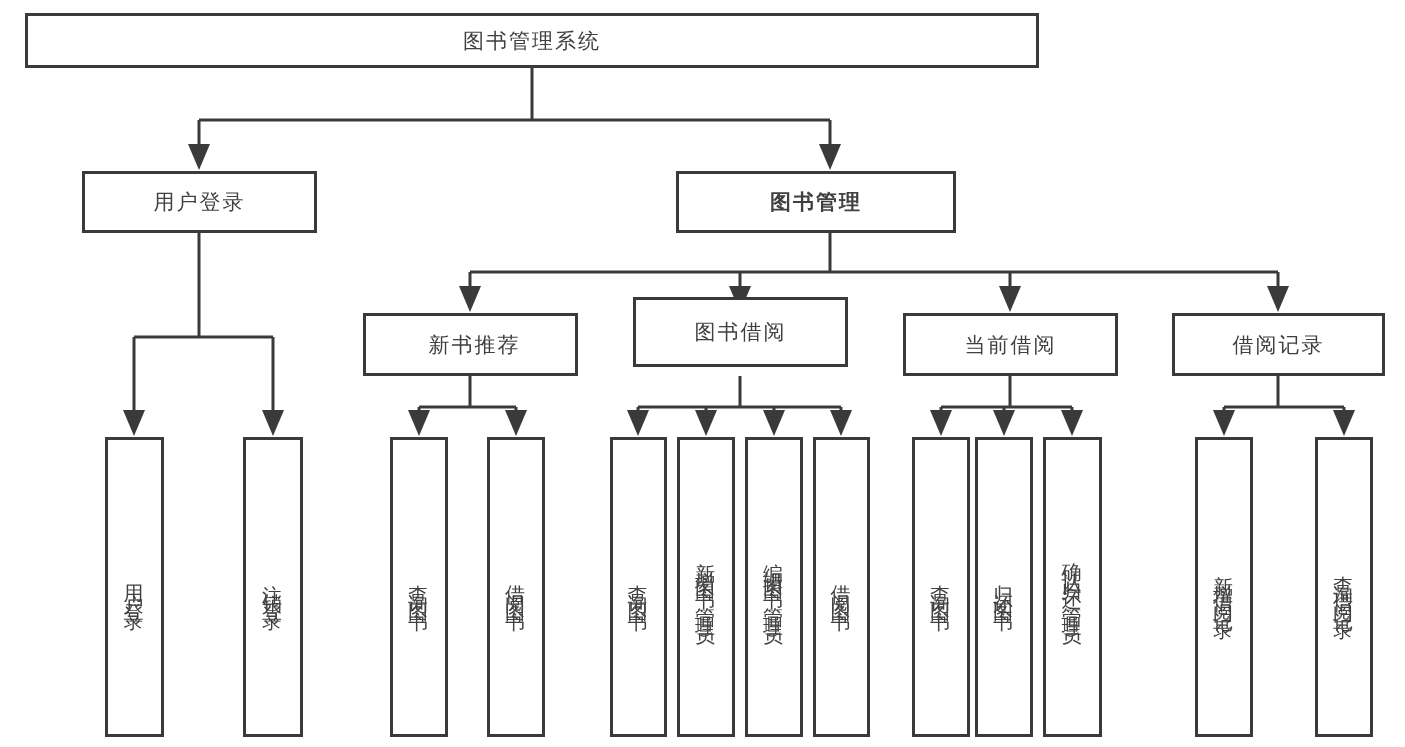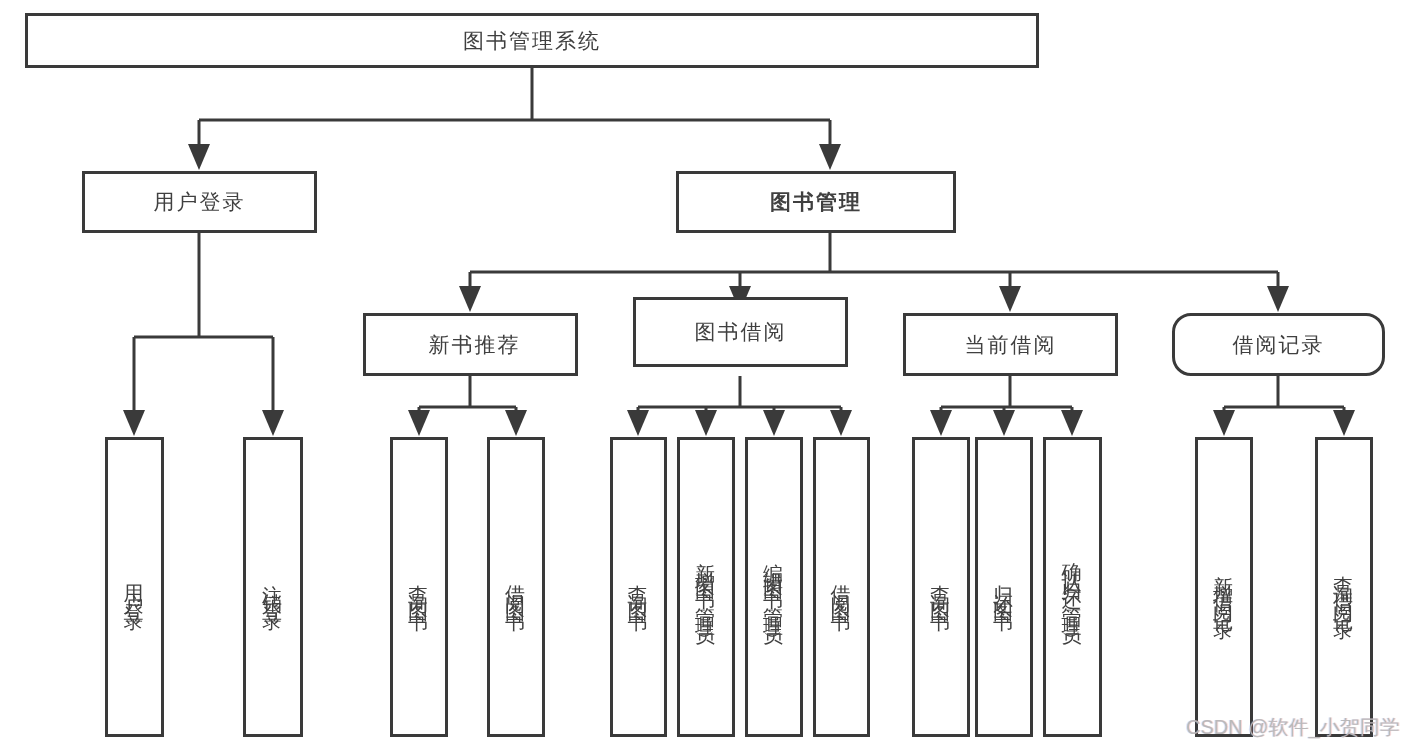--- a/index.html
+++ b/index.html
@@ -96,21 +96,21 @@
 
   <div class="node" style="left:363px; top:313px; width:215px; height:63px;padding-left:8px;">
     <span class="lbl">新书推荐</span>
   </div>
   <div class="node" style="left:633px; top:297px; width:215px; height:70px;">
     <span class="lbl">图书借阅</span>
   </div>
   <div class="node" style="left:903px; top:313px; width:215px; height:63px;">
     <span class="lbl">当前借阅</span>
   </div>
-  <div class="node" style="left:1172px; top:313px; width:213px; height:63px;border-radius:19px;">
+  <div class="node" style="left:1172px; top:313px; width:213px; height:63px;">
     <span class="lbl">借阅记录</span>
   </div>
 
   <div class="node leaf" style="left:105px; top:437px; width:59px; height:300px;">
     <span class="lbl">用户登录</span>
   </div>
   <div class="node leaf" style="left:243px; top:437px; width:60px; height:300px;">
     <span class="lbl">注销登录</span>
   </div>
 
@@ -144,15 +144,14 @@
     <span class="lbl">确认归还（管理员）</span>
   </div>
 
   <div class="node leaf" style="left:1195px; top:437px; width:58px; height:300px;">
     <span class="lbl">新增借阅记录</span>
   </div>
   <div class="node leaf" style="left:1315px; top:437px; width:58px; height:300px;">
     <span class="lbl">查询借阅记录</span>
   </div>
 
-  <div class="watermark">CSDN @软件_小贺同学</div>
 
 </div>
 
 </body></html>

